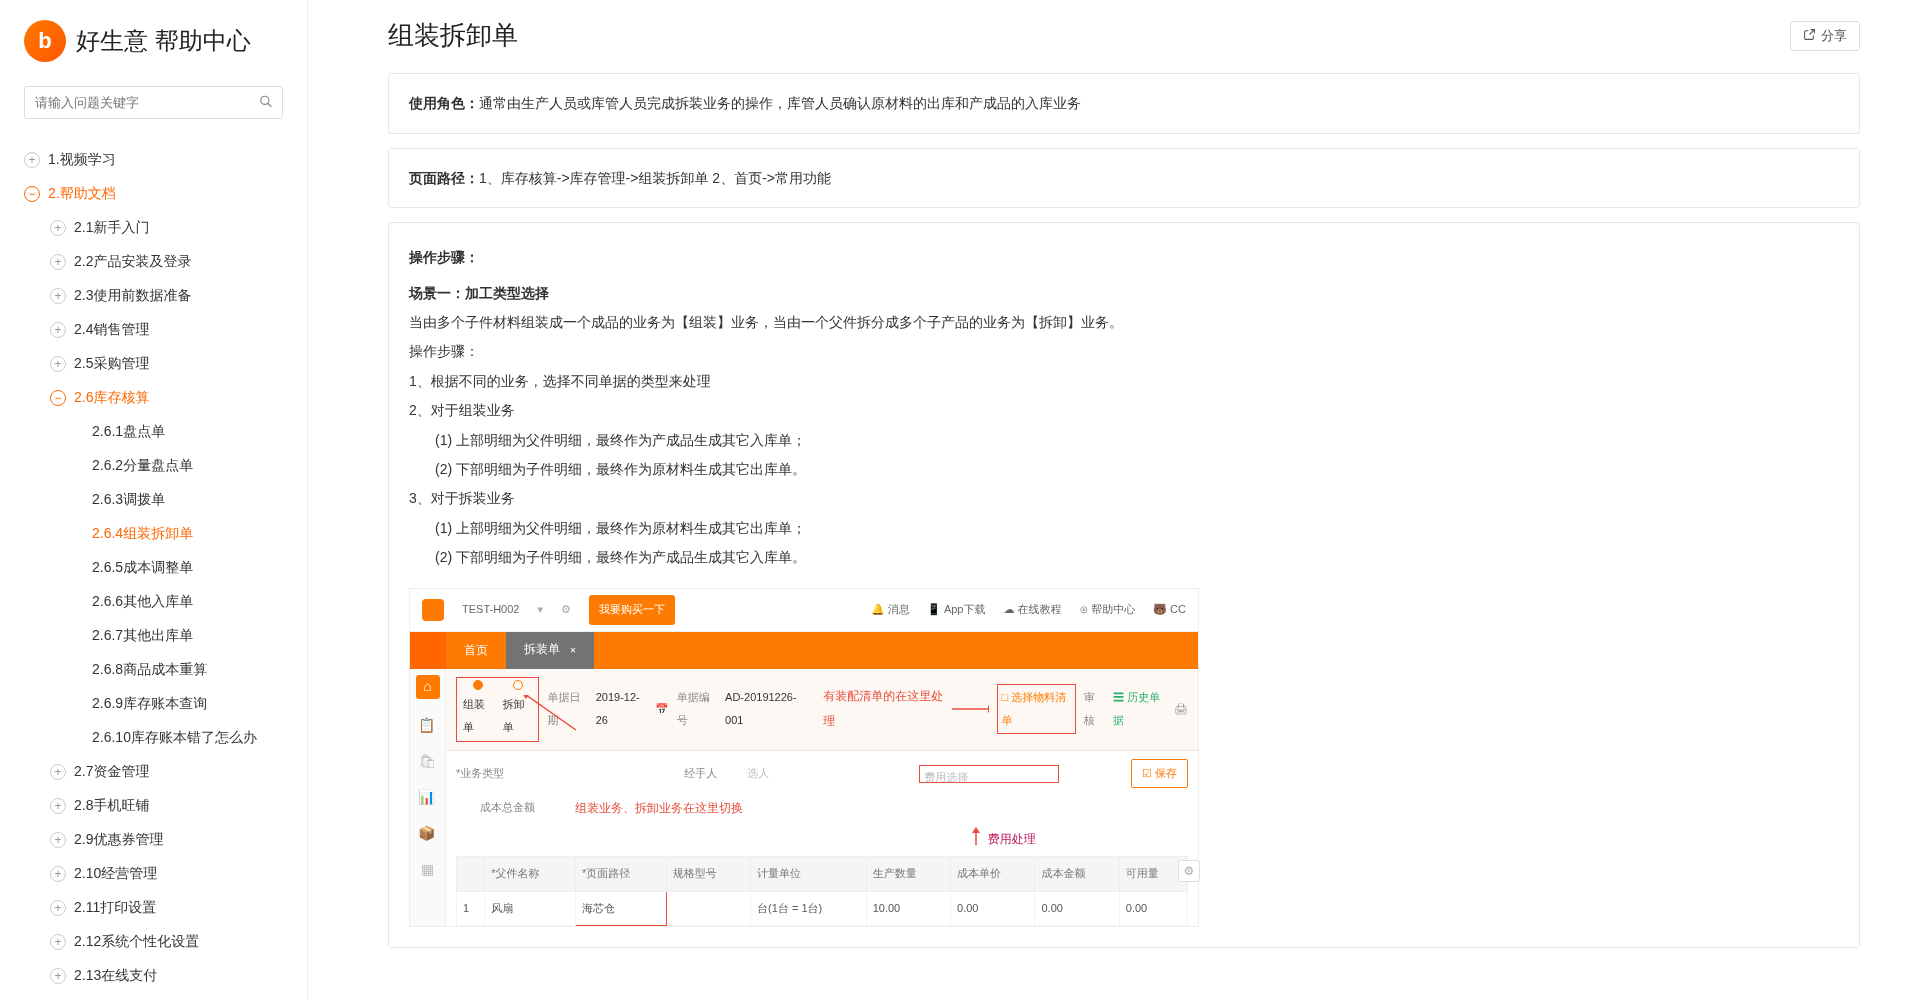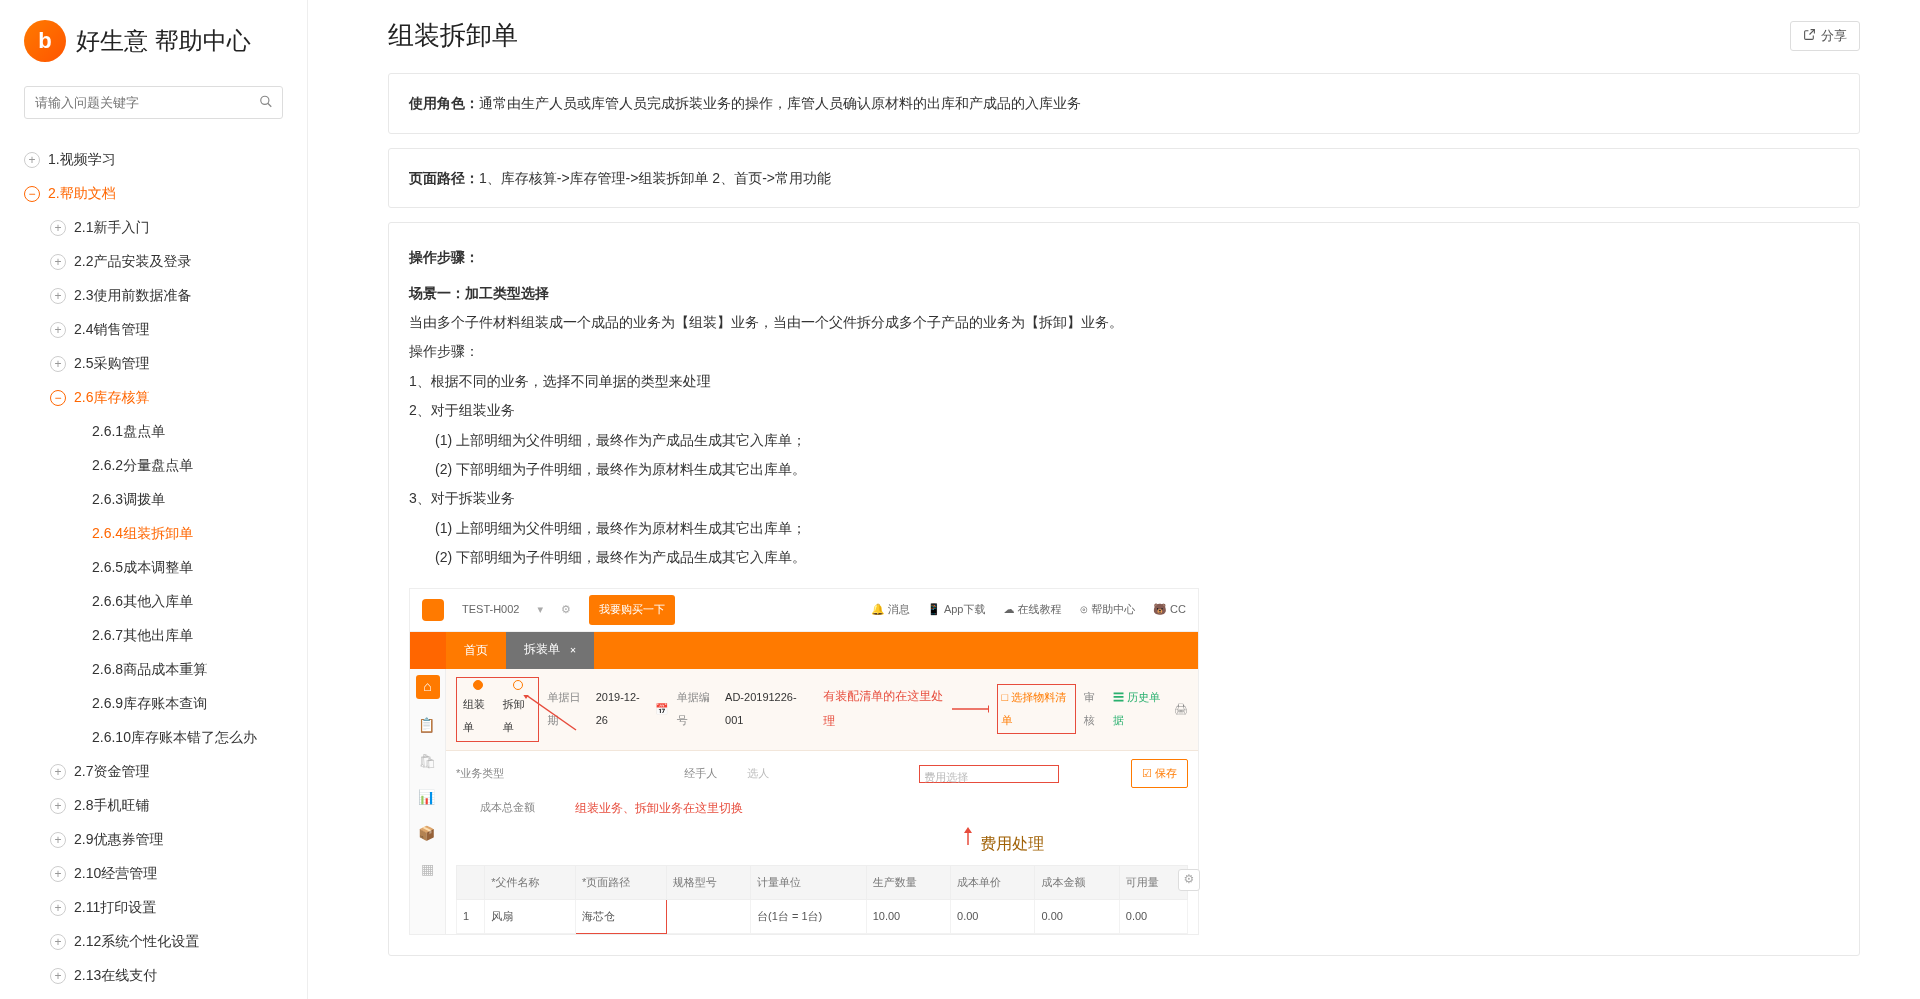--- a/index.html
+++ b/index.html
@@ -66,21 +66,21 @@
 .ss-note-row { padding:4px 10px 10px; display:flex; gap:40px; }
 .ss-note-row .lbl { color:#888; padding-left:24px; }
 .ss-annot { color:#e74c3c; font-size:12px; position:relative; }
 .ss-table { width:100%; border-collapse:collapse; font-size:11px; }
 .ss-table th { background:#f5f5f5; color:#777; font-weight:normal; padding:5px 6px; text-align:left; border:1px solid #eee; }
 .ss-table td { padding:5px 6px; border:1px solid #f2f2f2; color:#555; }
 .ss-table .redcell { border:1.5px solid #e74c3c !important; }
 .ss-table-wrap { position:relative; padding:0 10px; }
 .ss-side-btn { position:absolute; right:-2px; width:22px; height:22px; display:flex; align-items:center; justify-content:center; border-radius:3px; font-size:12px; }
 .ss-side-btn.b1 { top:4px; background:#fff; border:1px solid #ddd; color:#aaa; }
-.ss-annot2 { color:#a16207; font-size:16px; text-align:center; padding-left:360px; margin-top:-4px; margin-bottom:4px; }
+.ss-annot2 { color:#be185d; font-size:12px; text-align:center; padding-left:360px; margin-top:-4px; margin-bottom:4px; }
 .arrow-svg { position:absolute; pointer-events:none; }
 </style>
 </head>
 <body>
 
 <div class="container">
   <aside class="sidebar">
     <div class="logo-row">
       <div class="logo-circle">b</div>
       <div class="logo-text">好生意 帮助中心</div>

